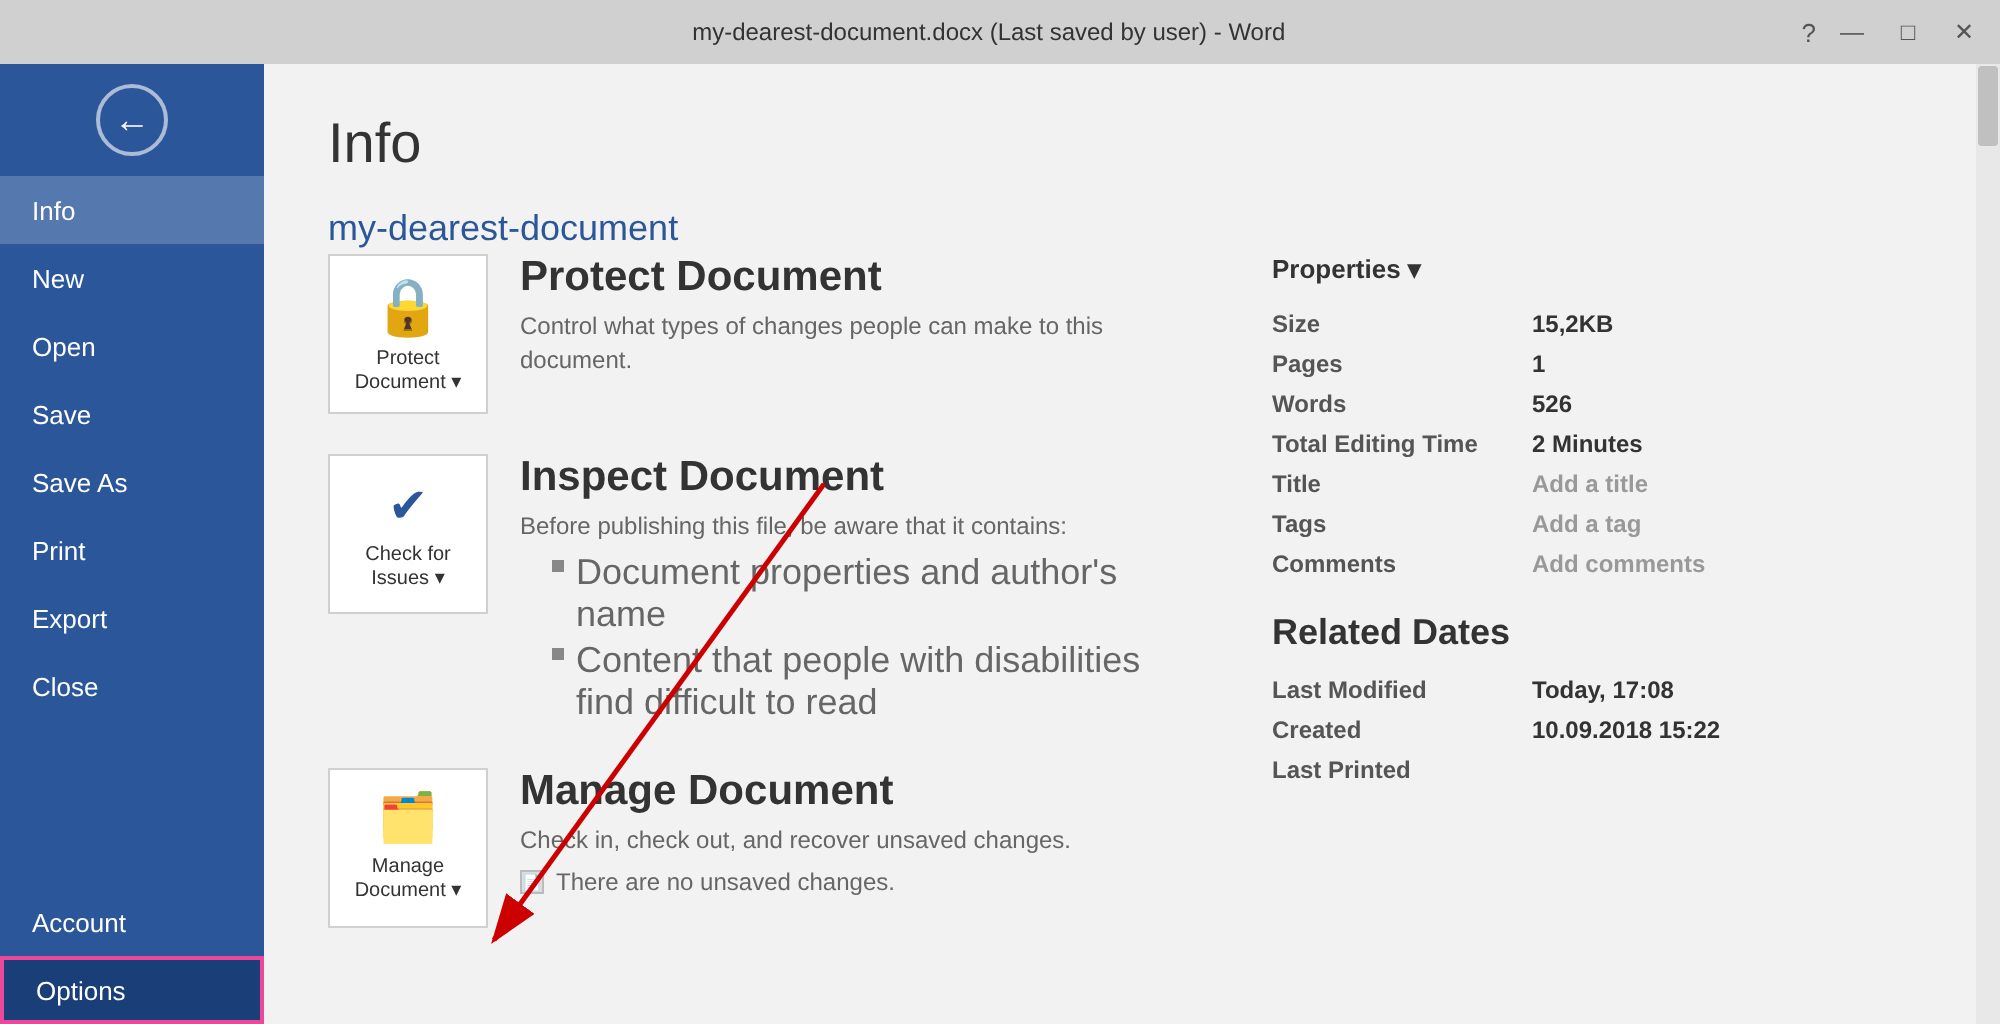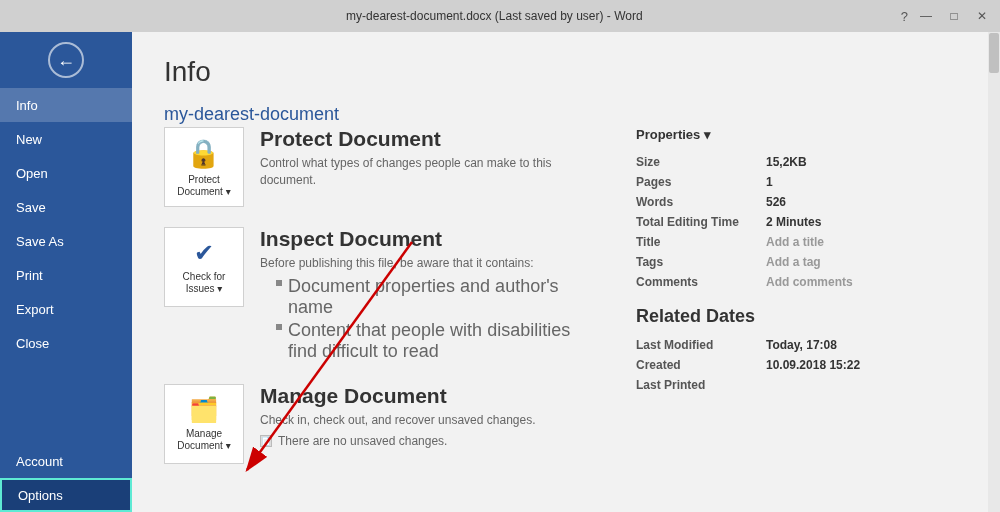--- a/index.html
+++ b/index.html
@@ -55,21 +55,21 @@
       align-items: center;
       padding: 0 16px;
       color: white;
       font-size: 13px;
       cursor: pointer;
     }
     .sidebar-item.active { background: rgba(255,255,255,0.2); }
     .sidebar-bottom { margin-top: auto; }
     .sidebar-item.options-item {
       background: #1a3f78;
-      border: 2px solid #5eead4;
+      border: 2px solid #ec4899;
       position: relative;
     }
 
     
     .main-content {
       flex: 1;
       background: #f2f2f2;
       display: flex;
       flex-direction: column;
       overflow: hidden;

